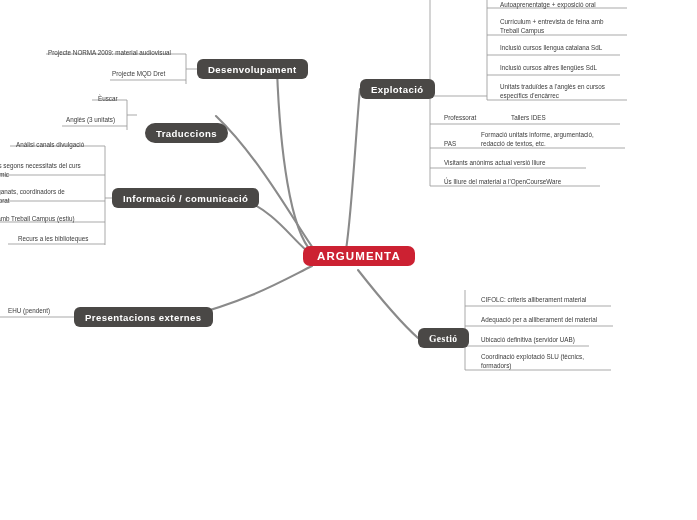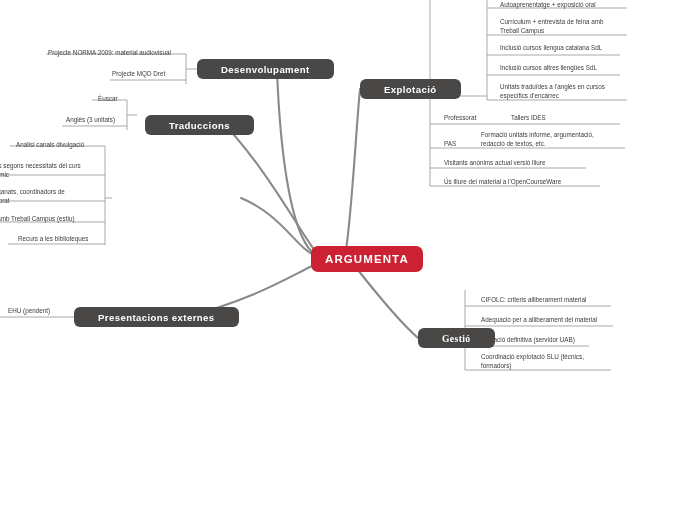--- a/index.html
+++ b/index.html
@@ -35,28 +35,27 @@
     align-items: center;
     justify-content: center;
     white-space: nowrap;
     z-index: 5;
   }
   .node.central {
     background: #cc2132;
     font-size: 11.5px;
     letter-spacing: 1.1px;
     padding: 0 14px;
-    height: 26px;
+    height: 20px;
     border-radius: 7px;
-    margin-left: 8px;
   }
   .node.branch {
     background: #4a4846;
     font-size: 9.6px;
-    padding: 0 24px;
+    padding: 0 11px;
     height: 20px;
   }
   .leaf {
     position: absolute;
     font-size: 6.3px;
     color: #3b3b3b;
     line-height: 1.45;
     z-index: 4;
     white-space: normal;
   }
@@ -126,24 +125,27 @@
   </svg>
 
   <div class="node central" style="left:303px; top:246px;">
     <span>ARGUMENTA</span>
   </div>
 
   <div class="node branch" style="left:197px; top:59px;">
     <span>Desenvolupament</span>
   </div>
 
-  <div class="node branch" style="left:145px; top:115px;">
+  <div class="node branch" style="left:145px; top:123px;border-radius:10px;">
     <span>Traduccions</span>
   </div>
 
+  <div class="node branch" style="left:112px; top:188px;">
+    <span>Informació / comunicació</span>
+  </div>
 
   <div class="node branch" style="left:360px; top:79px;">
     <span>Explotació</span>
   </div>
 
   <div class="node branch" style="left:74px; top:307px;">
     <span>Presentacions externes</span>
   </div>
 
   <div class="node branch" style="left:418px; top:328px;font-family:Liberation Serif, serif;">

